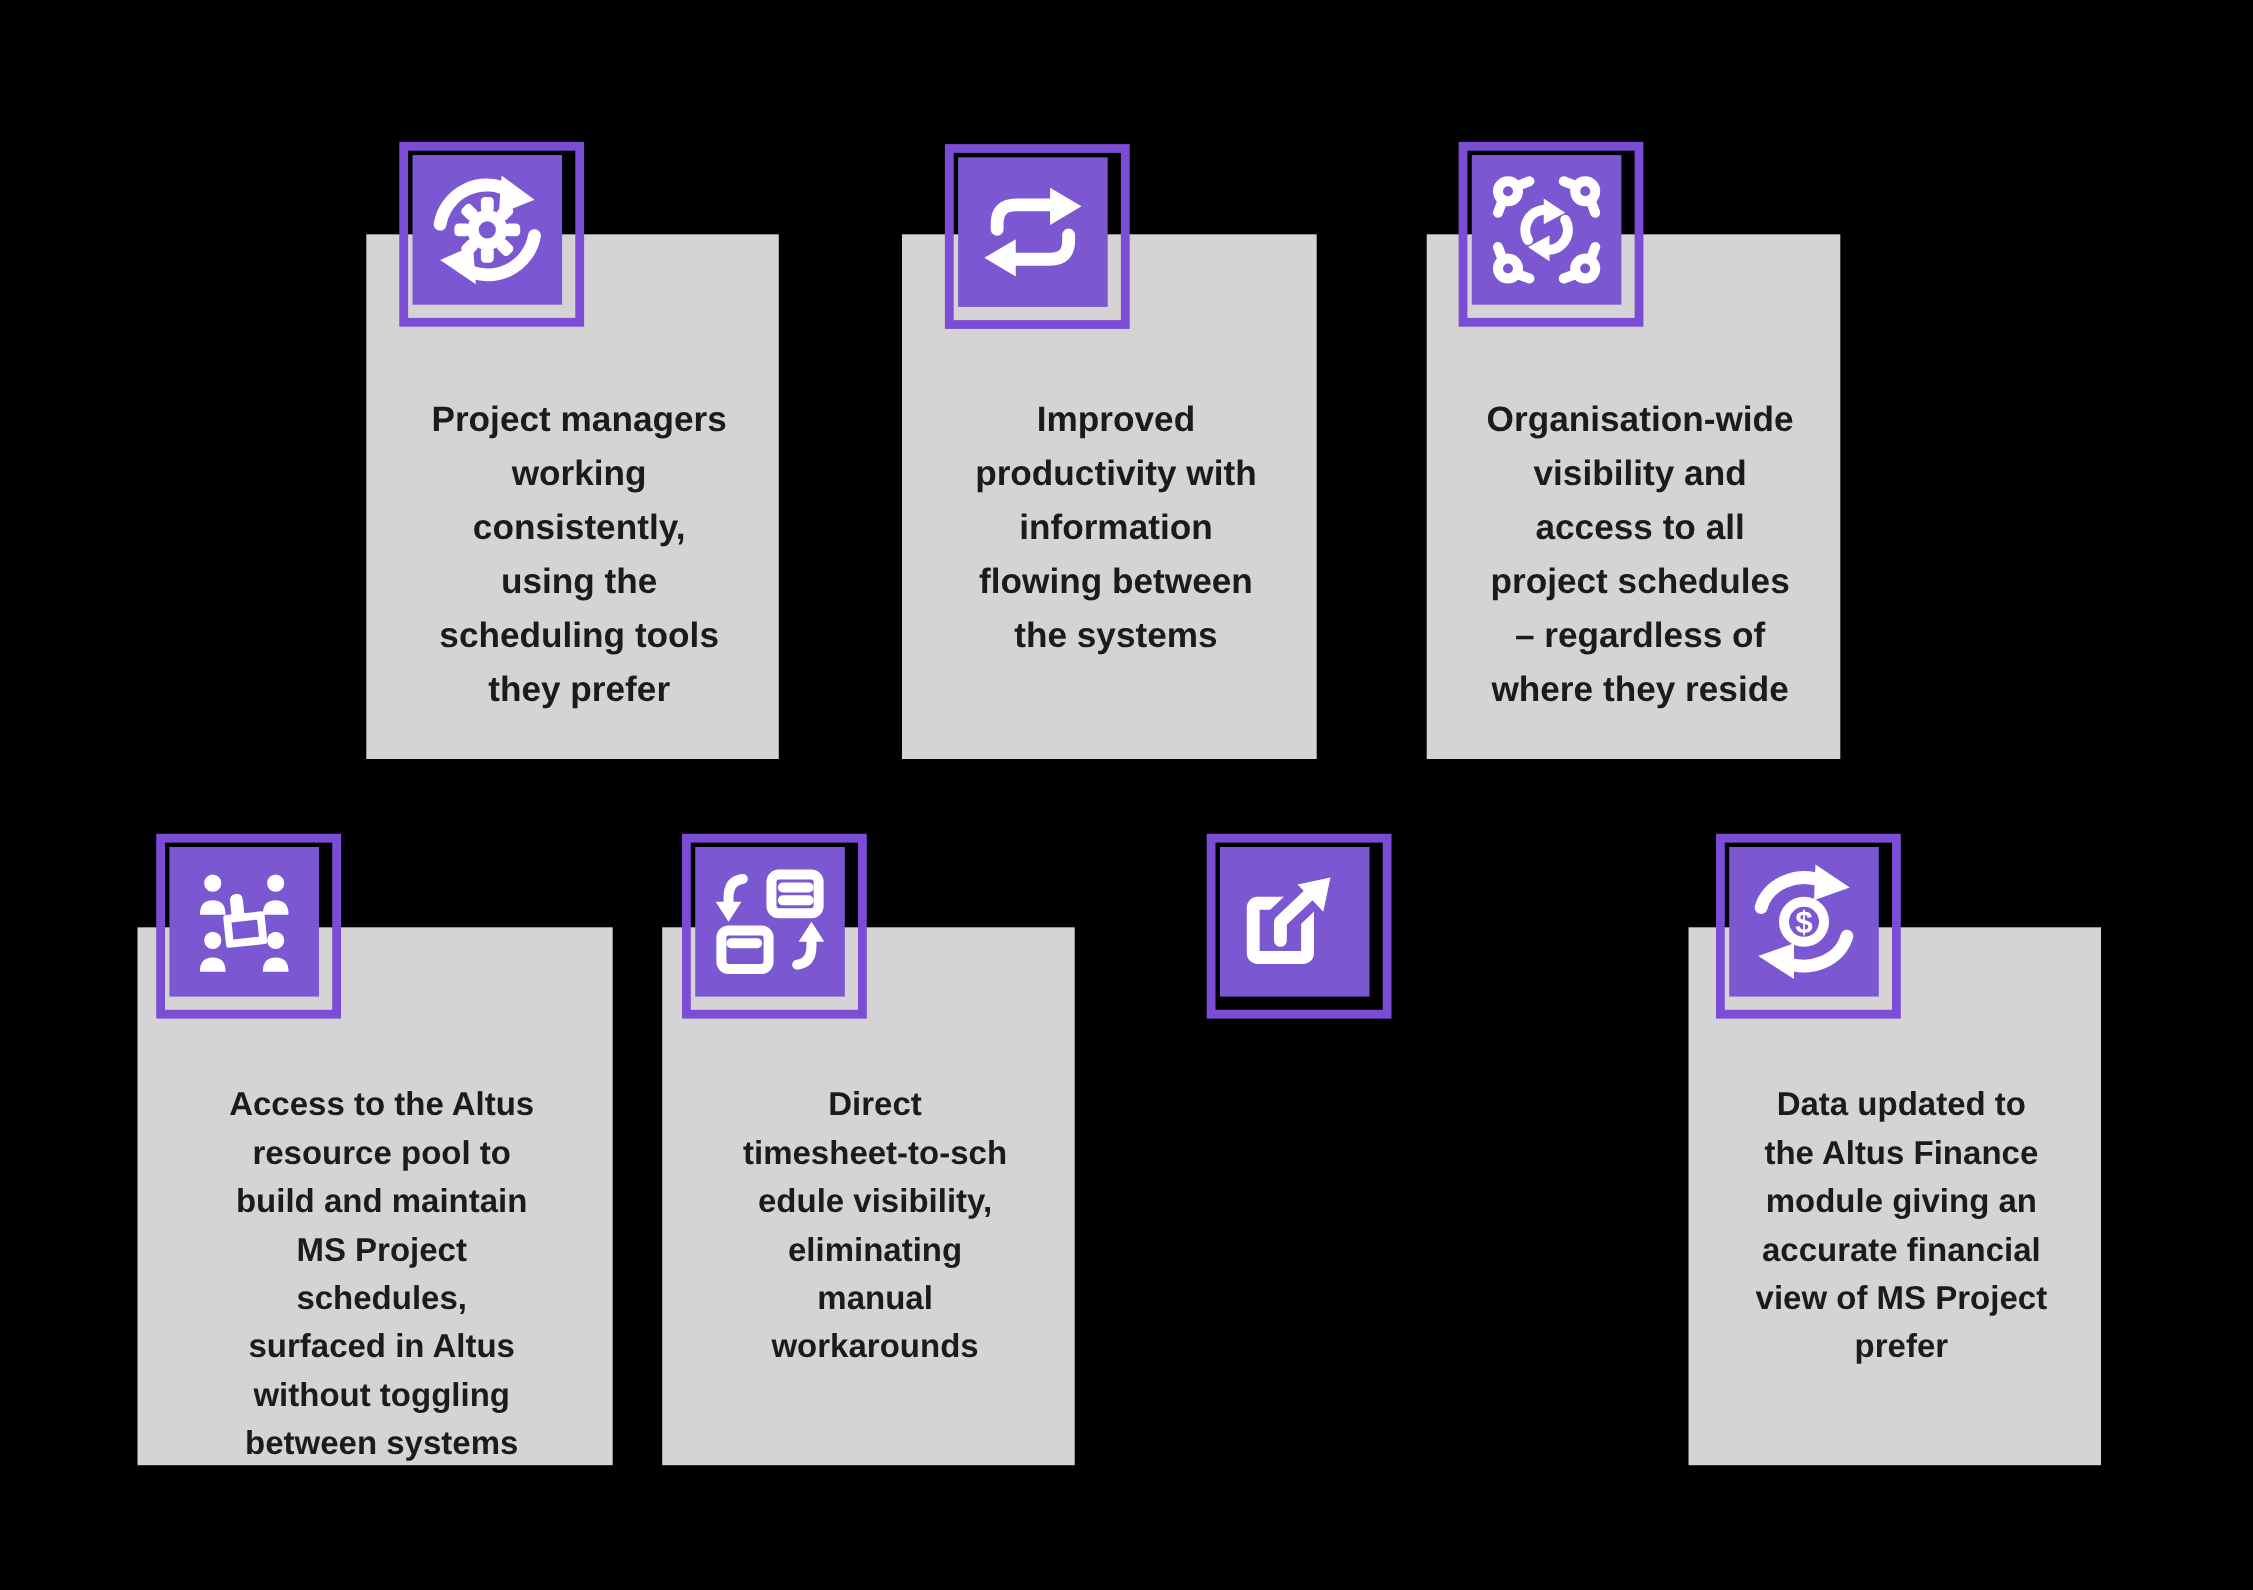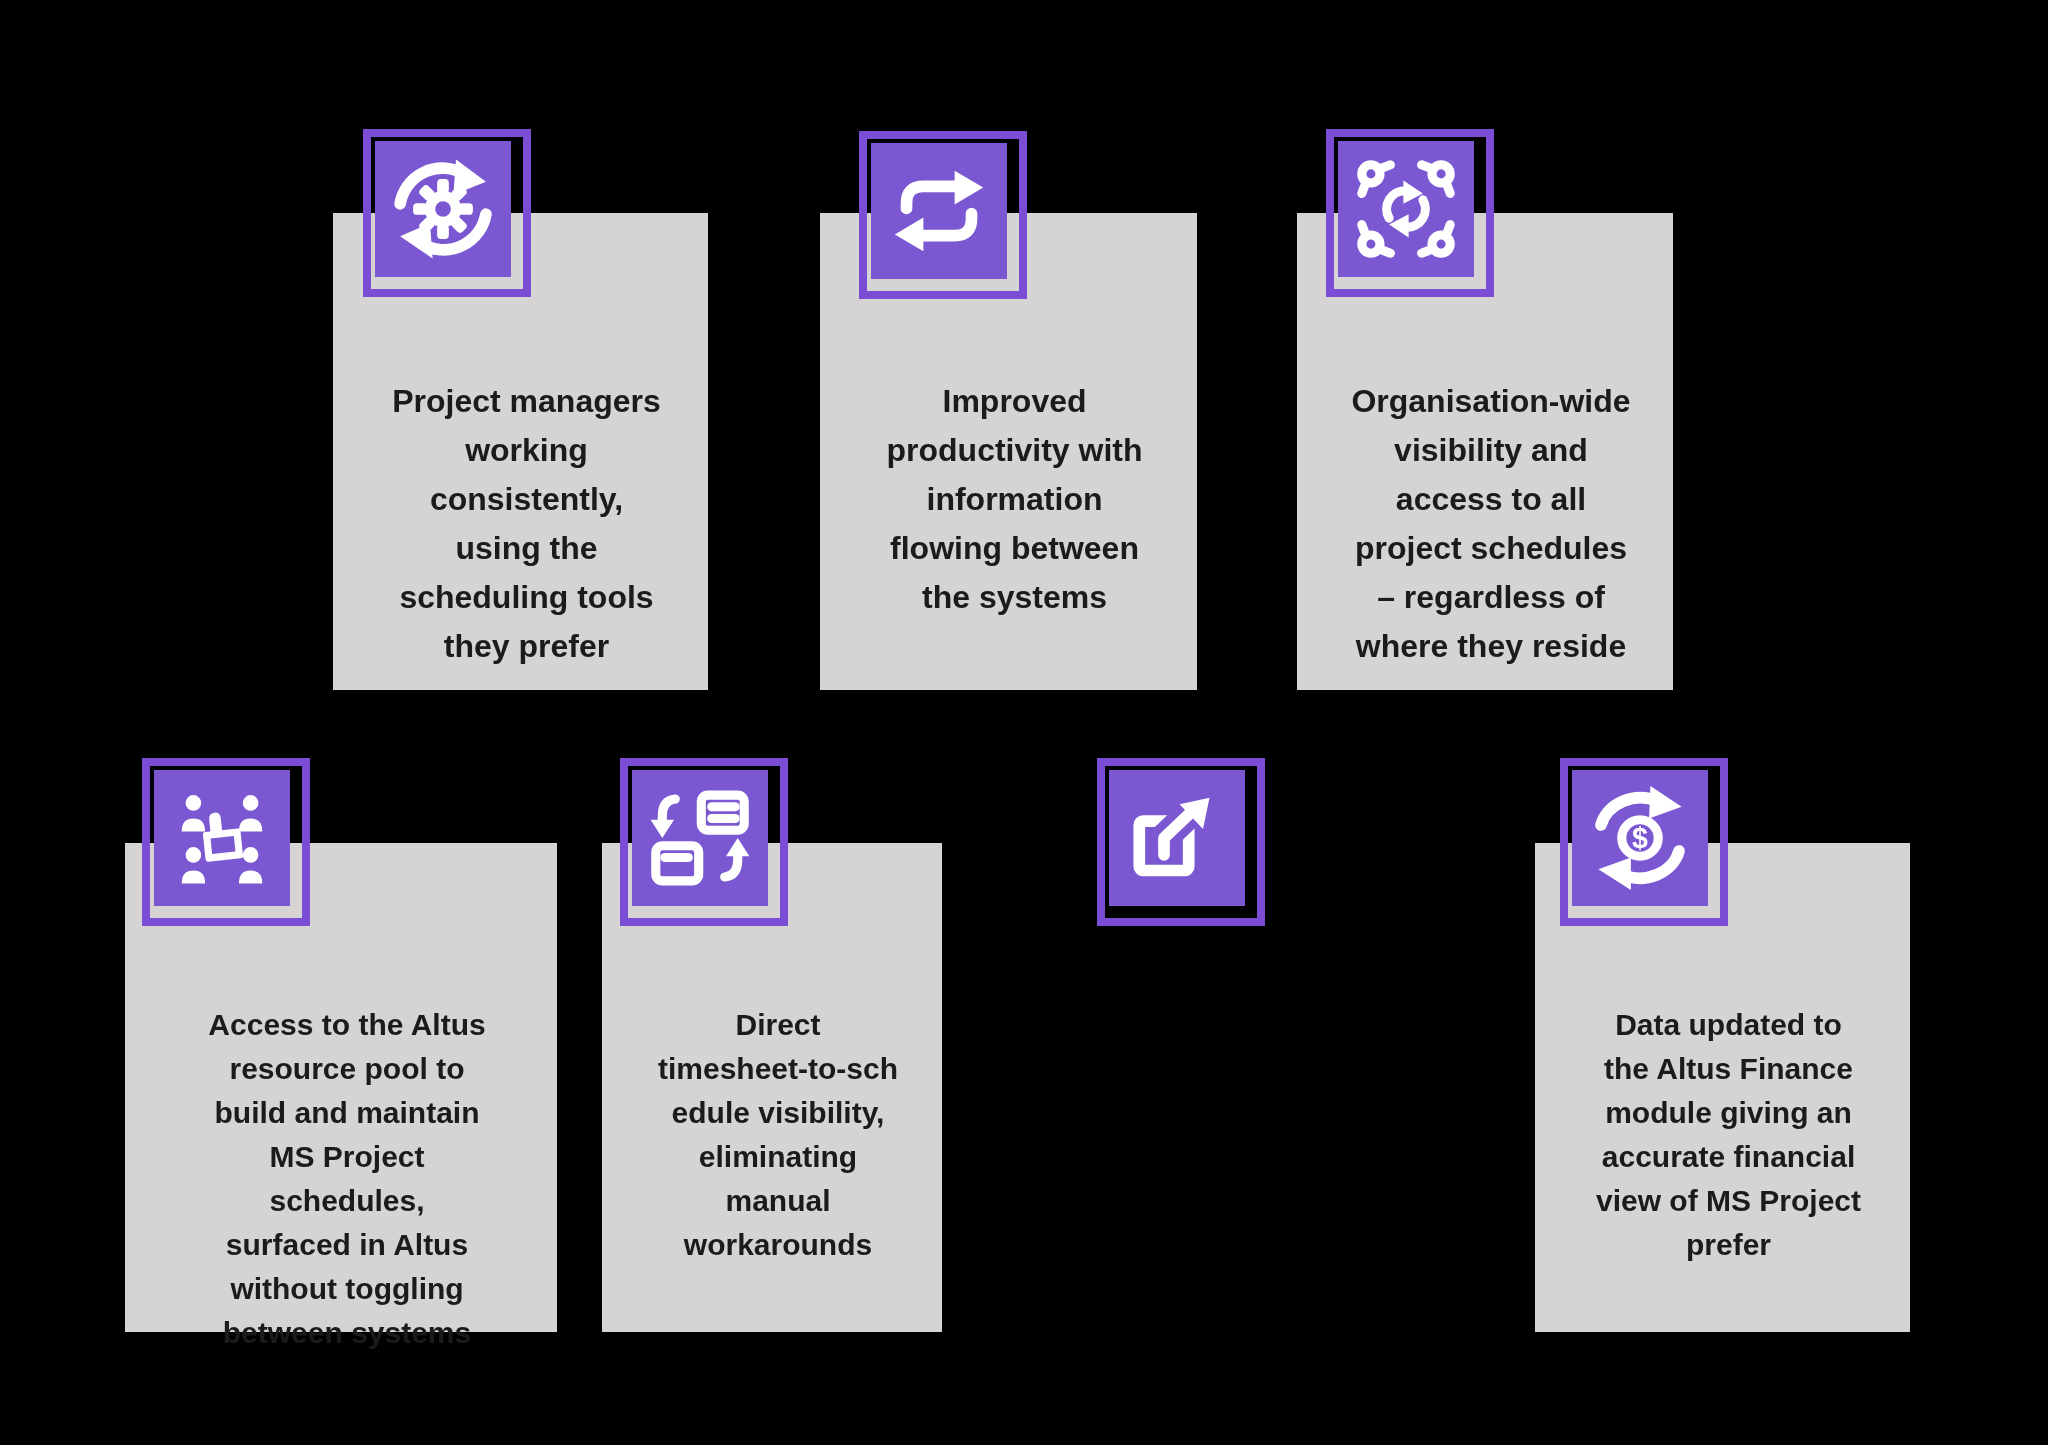--- a/index.html
+++ b/index.html
@@ -1,29 +1,29 @@
 <!DOCTYPE html>
 <html style="--page-bg: #000000; --card-bg: #D5D3D4; --icon-fill: #7B58D1; --icon-frame: #7A4DD4; --icon-glyph: #FFFFFF; --text: #1B1B1D;"><head>
 <meta charset="utf-8">
 <style>
   html,body{margin:0;padding:0;background:#000;}
   .stage{position:relative;width:2048px;height:1445px;overflow:hidden;
          background:var(--page-bg,#000);font-family:"Liberation Sans",sans-serif;}
   .card{position:absolute;background:var(--card-bg,#d5d3d4);}
   .card-text{position:absolute;left:20px;right:8px;text-align:center;font-weight:700;
-             color:var(--text,#1b1b1d);white-space:pre-line;margin-top:20px;}
+             color:var(--text,#1b1b1d);white-space:pre-line;}
   .row-top  .card-text{top:144px;font-size:32px;line-height:49px;}
   .row-bot  .card-text{top:140px;font-size:30px;line-height:44px;}
   
   .p1{left:333px;top:213px;width:375px;height:477px;}
   .p2{left:820px;top:213px;width:377px;height:477px;}
   .p3{left:1297px;top:213px;width:376px;height:477px;}
   
   .p4{left:125px;top:843px;width:432px;height:489px;}
-  .p5{left:602px;top:843px;width:303px;height:489px;padding-left:37px;}
+  .p5{left:602px;top:843px;width:375px;height:489px;}
   .p6{left:1072px;top:843px;width:375px;height:489px;}
   .p7{left:1535px;top:843px;width:375px;height:489px;}
   
   .icon{position:absolute;width:152px;height:152px;border:8px solid var(--icon-frame,#7a4dd4);}
   .icon .tile{position:absolute;left:4px;top:4px;width:136px;height:136px;padding:0;
               background:var(--icon-fill,#7b58d1);color:var(--icon-fill,#7b58d1);
               display:flex;align-items:center;justify-content:center;}
   .icon svg{width:130px;height:130px;display:block;}
   .q1{left:363px;top:129px;} .q2{left:859px;top:131px;} .q3{left:1326px;top:129px;}
   .q4{left:142px;top:758px;} .q5{left:620px;top:758px;} .q6{left:1097px;top:758px;}

